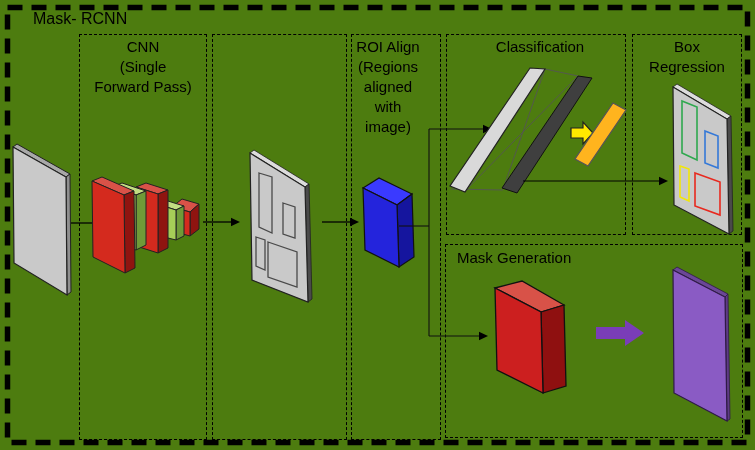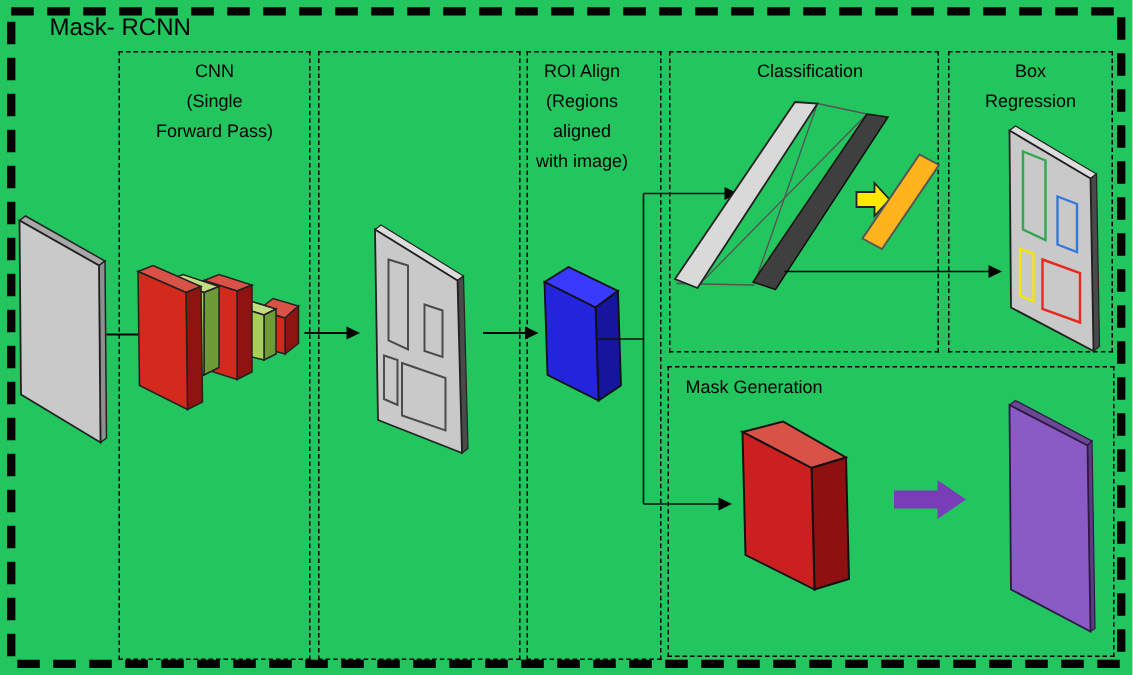--- a/index.html
+++ b/index.html
@@ -1,23 +1,23 @@
 <!DOCTYPE html>
 <html><head>
 <meta charset="utf-8">
 <style>
   html,body { margin:0; padding:0; background:#ffffff; }
   .canvas {
-    position:relative; width:755px; height:450px; background:#22c55e;
+    position:relative; width:755px; height:450px; background:#4d7c0f;
     font-family:"Liberation Sans", sans-serif; overflow:hidden;
   }
   .section { position:absolute; border:1px dashed #000; box-sizing:border-box; background:transparent; }
   .svg-layer { position:absolute; left:0; top:0; width:755px; height:450px; z-index:5; pointer-events:none; }
   .section-title {
-    position:absolute; z-index:6; font-size:12px; line-height:20px; color:#000;
+    position:absolute; z-index:6; font-size:15px; line-height:20px; color:#000;
     text-align:center; white-space:pre-line; letter-spacing:0px;
   }
   .left-align { text-align:left; }
   .diagram-title { position:absolute; left:33px; top:10px; z-index:6; font-size:16px; color:#000; }
 </style>
 </head>
 <body>
 
 <div class="canvas">
 

